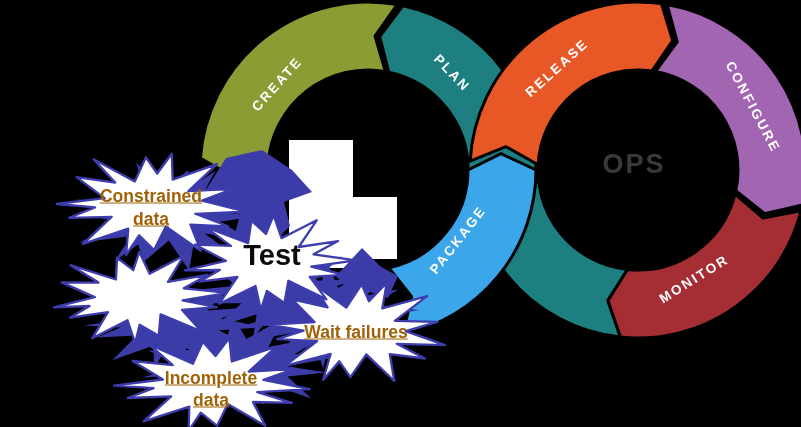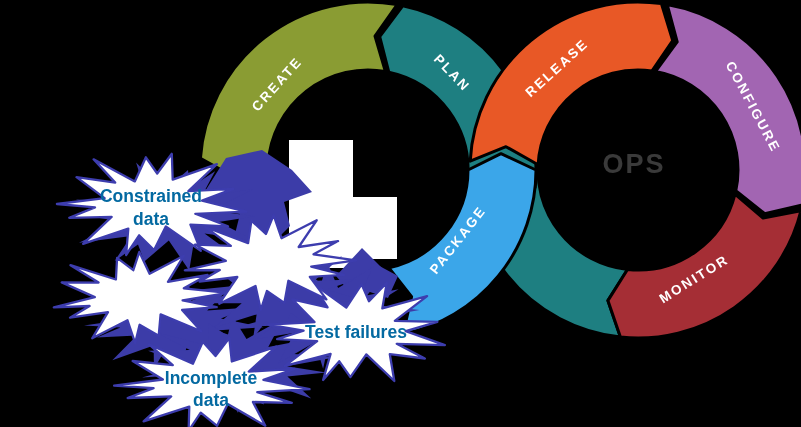--- a/index.html
+++ b/index.html
@@ -4,21 +4,21 @@
 <style>
   html,body{margin:0;padding:0;background:#000;}
   #stage{position:relative;width:801px;height:427px;background:#000;overflow:hidden;
          font-family:"Liberation Sans",sans-serif;}
   #stage svg{position:absolute;left:0;top:0;}
   svg text.seg-label{font-family:"Liberation Sans",sans-serif;font-weight:bold;
          font-size:13.5px;letter-spacing:2.2px;text-anchor:middle;}
   .overlay{position:absolute;transform:translate(-50%,-50%);white-space:nowrap;
          font-weight:bold;z-index:2;}
   .ring-name{font-size:27px;letter-spacing:2px;}
-  .burst-text{font-size:17.5px;color:#0369a1;}
+  .burst-text{font-size:17.5px;color:#a16207;text-decoration:underline;}
   .test-text{font-size:29px;color:#0a0a0a;}
 </style>
 </head>
 <body>
 
 <div id="stage" style="background: rgb(0, 0, 0);">
   <svg id="loop-svg" width="801" height="427" viewBox="0 0 801 427">
       <path d="M620.4 337.1 A168 168 0 0 1 471.3 149.5 L508.0 137.6 L538.7 157.8 A100 100 0 0 0 627.5 269.5 L607.9 300.6 Z" fill="#1E7F81" stroke="#000" stroke-width="3" stroke-linejoin="round"></path>
       <path d="M535.1 187.6 A168 168 0 0 0 402.9 5.7 L379.7 36.5 L388.8 72.2 A100 100 0 0 1 467.5 180.5 L502.0 167.7 Z" fill="#1E7F81" stroke="#000" stroke-width="3" stroke-linejoin="round"></path>
       <path d="M397.2 4.6 A168 168 0 0 0 200.4 158.3 L234.2 177.0 L268.2 163.0 A100 100 0 0 1 385.4 71.5 L375.0 36.2 Z" fill="#8A9C33" stroke="#000" stroke-width="3" stroke-linejoin="round"></path>
@@ -44,19 +44,20 @@
       <polygon points="366.4,300.9 319.4,301.9 348.8,314.1 314.2,311.8 322.3,336.4 291.3,313.1 279.1,334.8 266.1,320.8 253.0,338.9 256.6,314.4 213.9,327.7 241.7,303.2 202.5,303.3 227.0,294.2 191.9,290.3 236.4,285.7 211.6,265.9 247.0,271.5 228.4,249.5 265.2,270.8 276.9,248.7 286.4,263.8 301.0,245.9 300.4,269.9 342.1,256.3 314.3,280.8 355.8,279.6 326.3,289.8" fill="#3C3CA8"></polygon>
       <polygon points="246.1,211.7 195.3,213.8 228.0,226.3 190.4,224.6 200.8,250.9 165.8,226.5 154.1,250.1 139.1,235.3 126.1,255.0 128.3,228.6 83.1,243.8 111.6,216.9 69.2,217.8 95.0,207.4 56.9,204.0 104.6,198.1 76.5,177.2 115.2,182.6 93.6,159.3 134.8,181.4 145.9,157.3 157.2,173.5 171.8,153.8 172.7,179.7 216.9,164.1 188.4,191.1 233.2,188.9 202.0,200.6" fill="#FFFFFF" stroke="#3D3DAE" stroke-width="2.3" stroke-linejoin="round"></polygon>
       <polygon points="227.7,292.8 182.6,300.3 216.7,307.2 182.1,310.0 201.2,331.2 160.6,314.4 158.7,335.8 139.6,324.8 135.2,343.1 127.5,320.3 92.2,338.3 108.0,312.2 70.0,317.7 89.6,306.0 53.8,307.4 94.8,297.1 61.7,282.4 98.6,282.6 70.5,265.2 115.9,279.5 117.1,257.8 133.3,270.2 139.3,251.9 149.6,273.8 183.8,255.7 168.0,281.8 207.6,274.9 183.8,288.3" fill="#FFFFFF" stroke="#3D3DAE" stroke-width="2.3" stroke-linejoin="round"></polygon>
       <polygon points="309.5,389.2 257.3,392.1 291.8,402.8 252.9,402.0 265.3,425.7 227.7,404.1 217.1,425.8 200.7,412.6 188.6,430.8 189.3,406.7 143.6,421.4 171.2,396.4 127.6,398.0 153.6,388.1 114.1,385.7 162.9,379.5 132.6,361.0 172.8,365.1 149.0,344.4 192.9,363.7 202.8,341.7 215.5,356.1 229.3,338.0 231.8,361.5 276.4,346.6 248.8,371.6 294.7,368.8 263.4,379.9" fill="#FFFFFF" stroke="#3D3DAE" stroke-width="2.3" stroke-linejoin="round"></polygon>
       <polygon points="444.9,345.2 396.7,343.8 424.9,358.5 389.8,354.2 394.3,381.0 366.3,354.4 350.4,377.1 339.3,361.3 323.1,380.0 330.6,353.9 284.9,365.9 317.2,341.1 277.1,339.1 303.6,330.6 268.3,324.6 314.5,322.0 292.3,299.4 327.6,307.3 312.0,282.7 346.3,307.5 361.6,284.4 369.0,301.2 386.8,282.7 382.3,308.4 427.1,296.1 394.8,320.9 437.4,321.8 405.7,331.2" fill="#FFFFFF" stroke="#3D3DAE" stroke-width="2.3" stroke-linejoin="round"></polygon>
       <polygon points="355.9,260.3 311.2,266.7 343.9,274.9 309.8,276.8 326.4,299.4 288.4,280.7 284.4,302.9 266.9,291.0 260.8,309.8 255.5,286.0 219.3,303.7 237.3,277.0 199.6,281.6 219.8,270.0 184.8,270.3 225.8,260.8 194.9,244.6 230.9,245.9 205.2,227.0 248.1,243.1 251.4,220.6 265.9,234.0 273.6,215.1 281.5,238.2 316.7,220.3 298.7,247.0 338.1,241.1 313.5,254.3" fill="#FFFFFF" stroke="#3D3DAE" stroke-width="2.3" stroke-linejoin="round"></polygon>
     </svg>
 
   <div class="overlay ring-name" style="left: 634px; top: 164px; color: rgb(58, 58, 58);">OPS</div>
 
+  <div class="overlay test-text" style="left:272px;top:255px;">Test</div>
 
   <div class="overlay burst-text" style="left:151px;top:196px;">Constrained</div>
   <div class="overlay burst-text" style="left:151px;top:219px;">data</div>
   <div class="overlay burst-text" style="left:211px;top:378px;">Incomplete</div>
   <div class="overlay burst-text" style="left:211px;top:400px;">data</div>
-  <div class="overlay burst-text" style="left:356px;top:332px;">Test failures</div>
+  <div class="overlay burst-text" style="left:356px;top:332px;">Wait failures</div>
 </div>
 
 </body></html>

